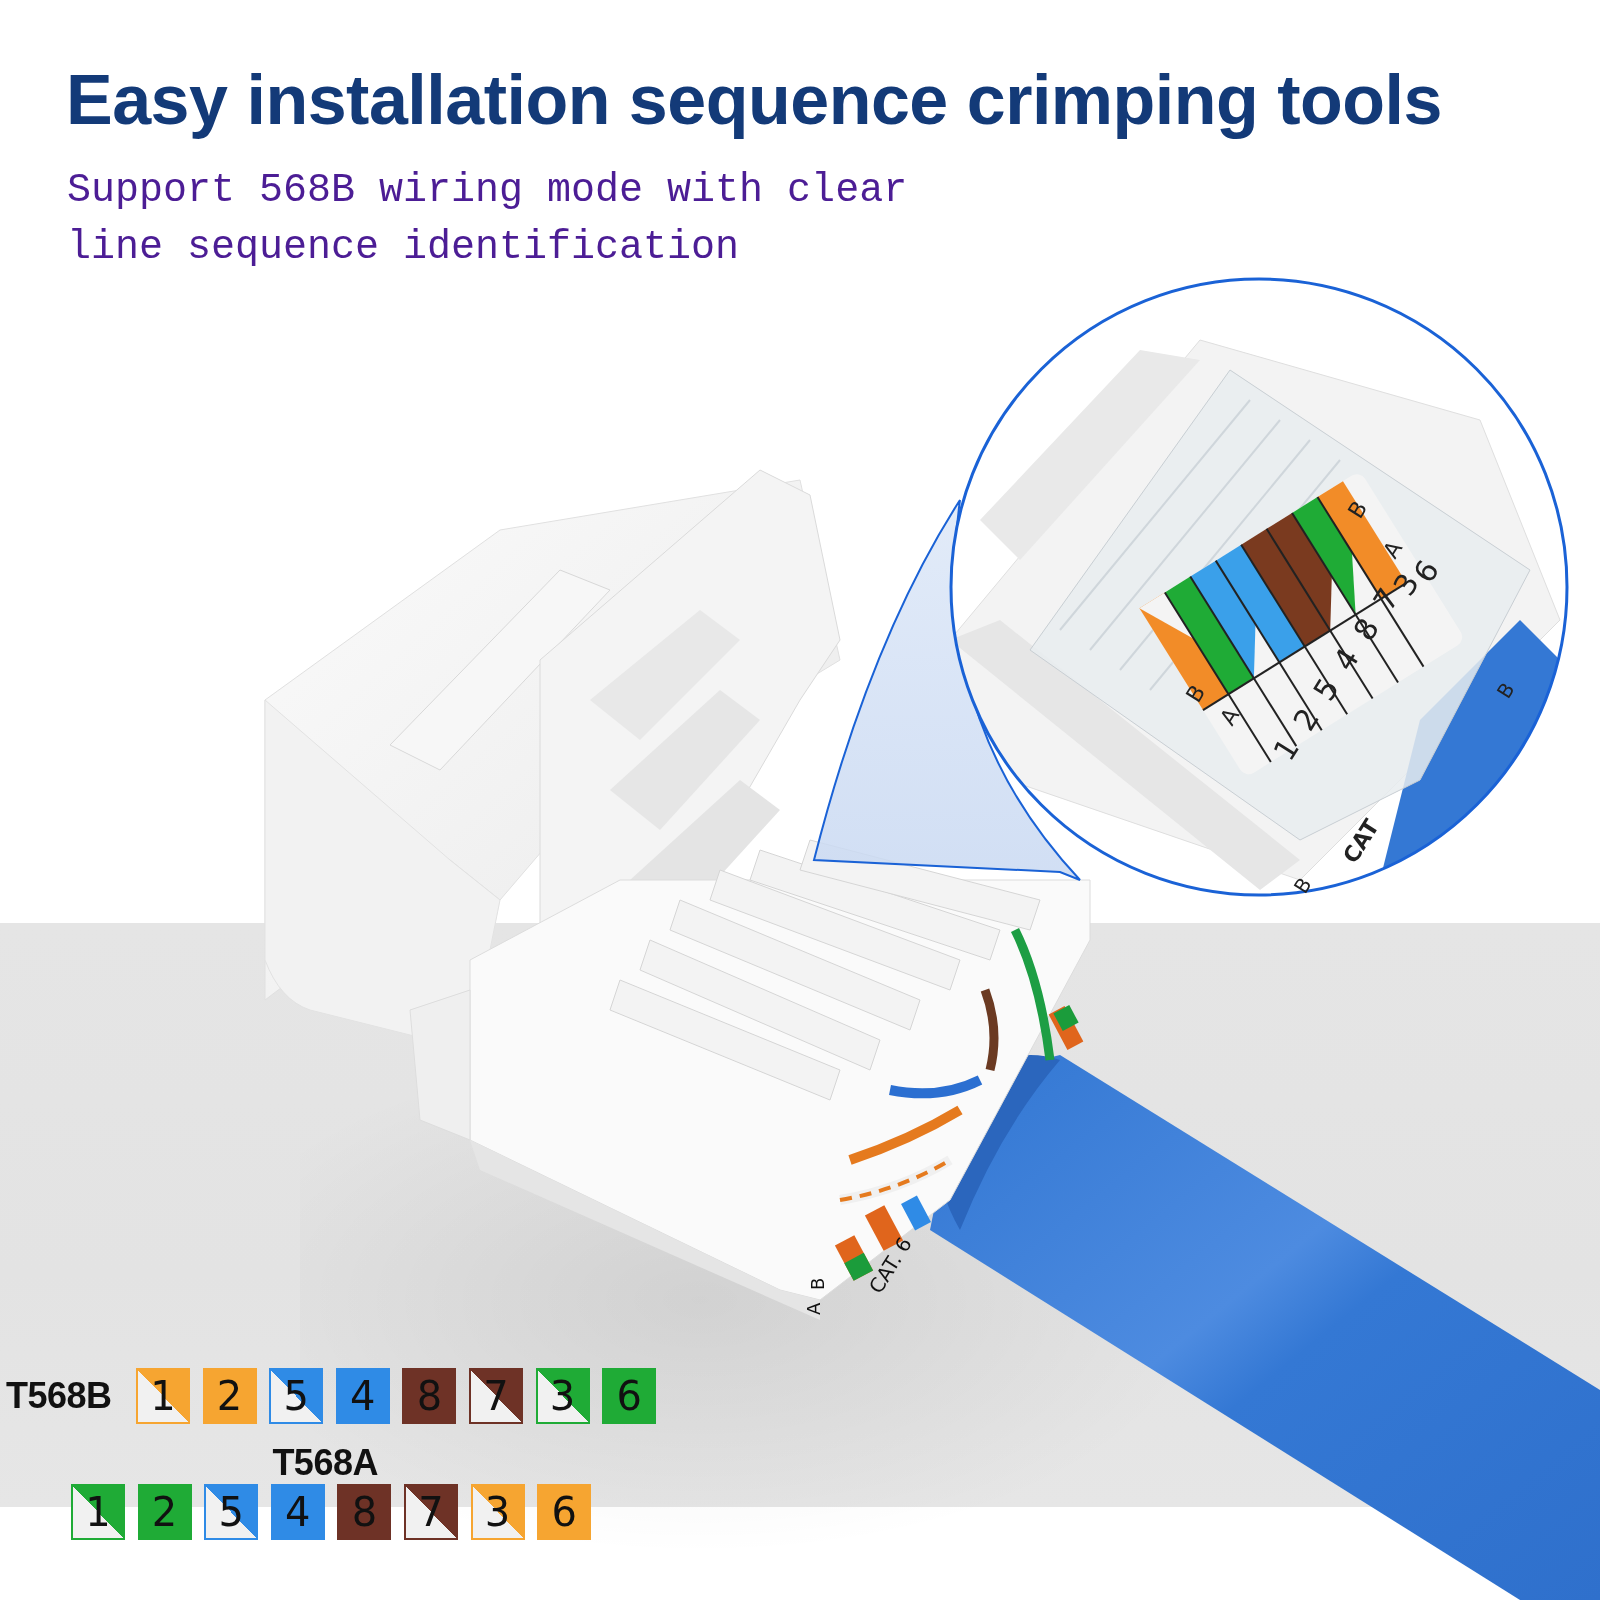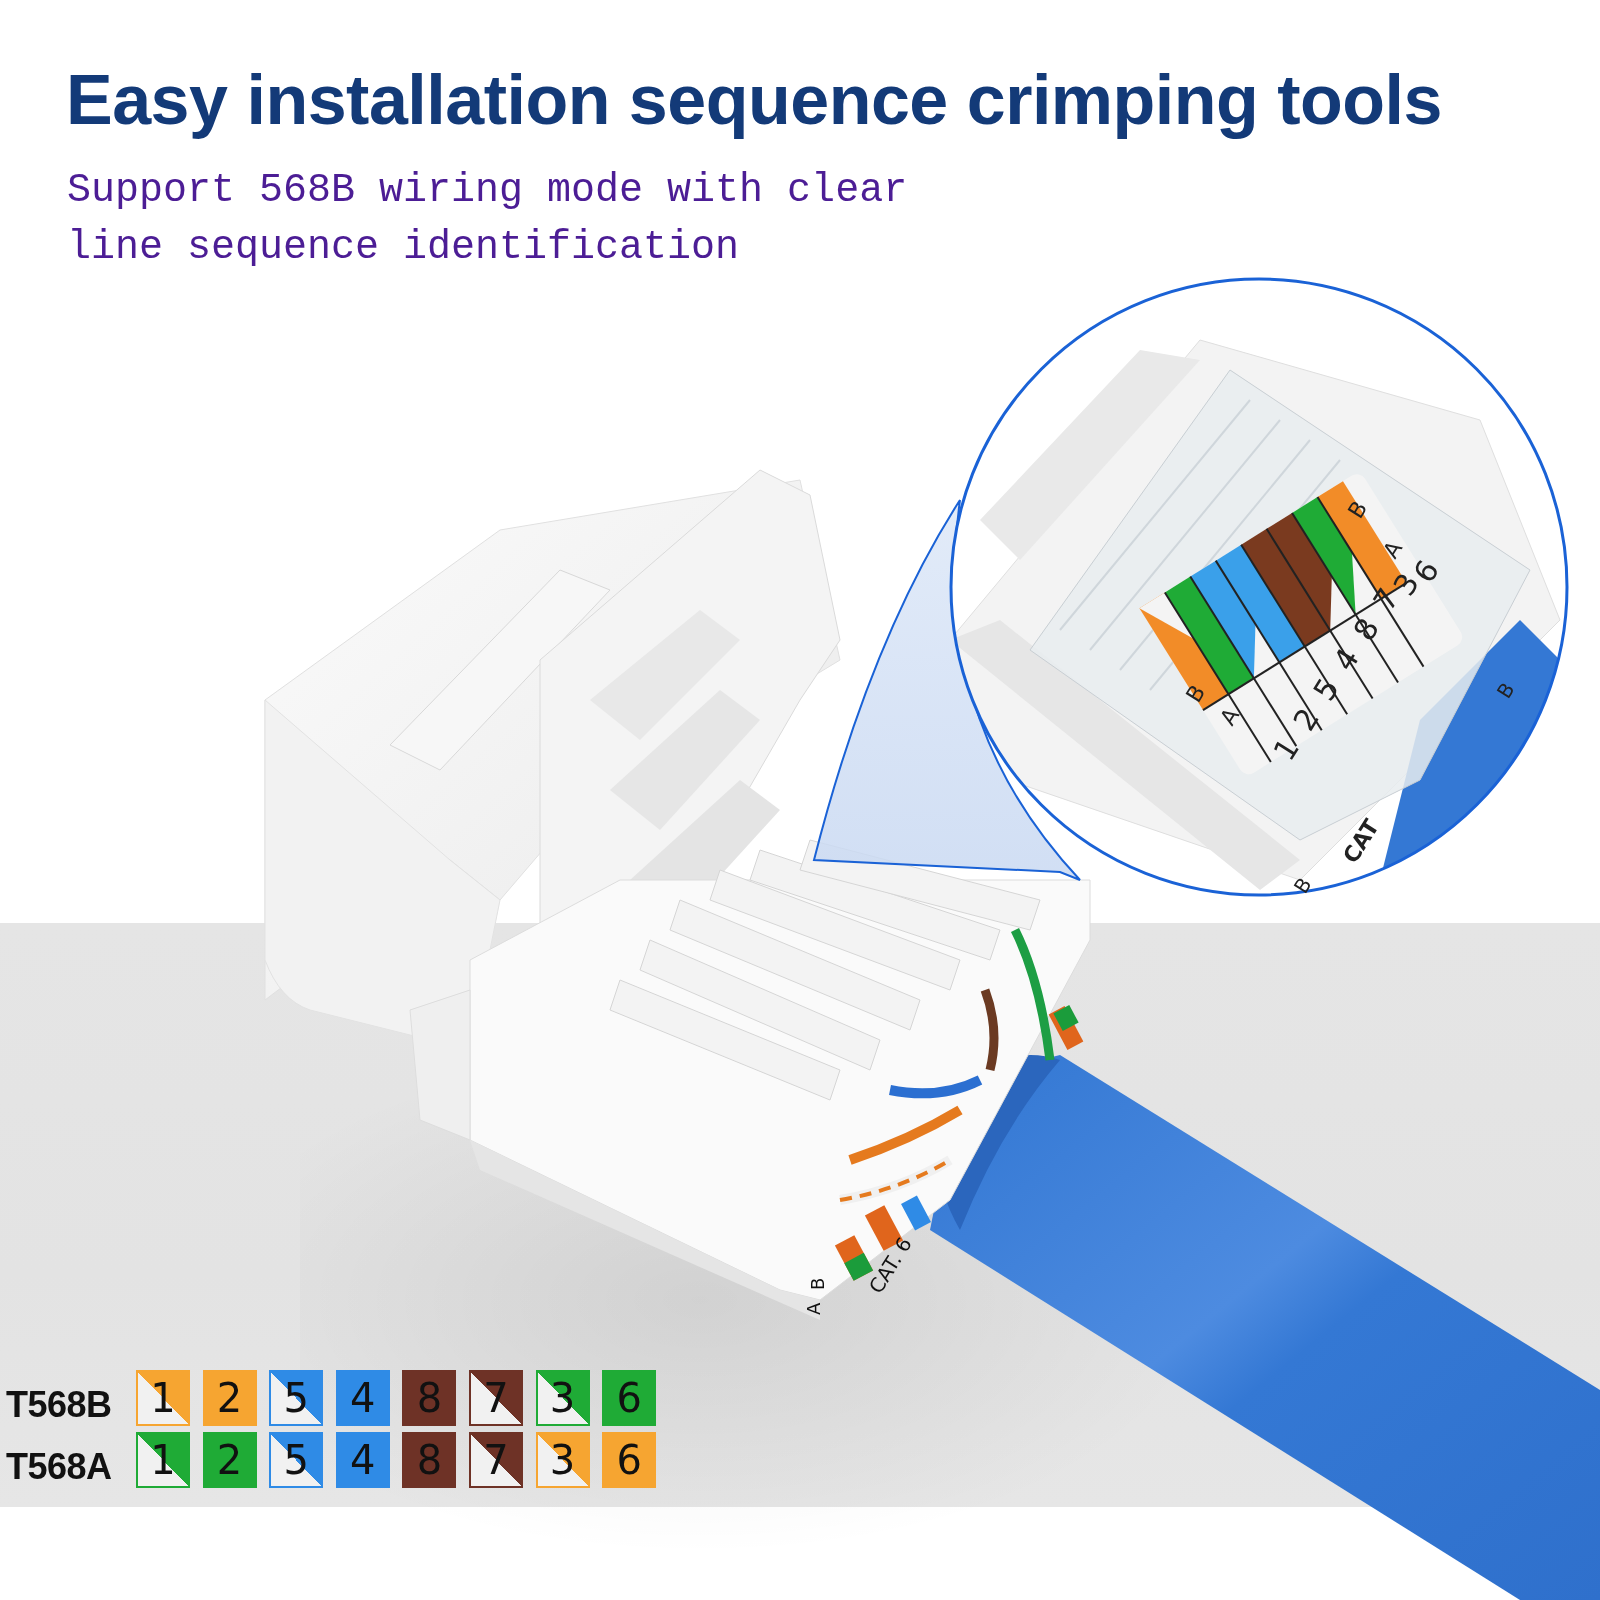--- a/index.html
+++ b/index.html
@@ -23,22 +23,22 @@
     white-space: nowrap; line-height: 90px;
   }
   .subtitle {
     position: absolute; left: 67px; top: 162px; width: 900px;
     font-family: Liberation Mono, monospace;
     font-size: 40px; color: #4c1d95; line-height: 57px;
   }
   svg.scene { position: absolute; left: 0; top: 0; }
 
   .legend { position: absolute; left: 6px; top: 1366px; }
-  .legend-row { display: flex; align-items: flex-end; height: 60px; }
-  .legend-row + .legend-row { margin-top: 2px; }
+  .legend-row { display: flex; align-items: center; height: 60px; }
+  .legend-row + .legend-row { margin-top: 16px; flex-direction: column; }
   .legend-label {
     width: 130px; font-family: "Liberation Sans", sans-serif;
     font-weight: 700; font-size: 36px; color: #111; letter-spacing: -0.5px;
   }
   .swatches { display: flex; }
   .swatch {
     position: relative; width: 54px; height: 56px; margin-right: 12.6px;
     box-sizing: border-box; border: 2px solid; overflow: hidden;
     display: flex; align-items: center; justify-content: center;
   }

